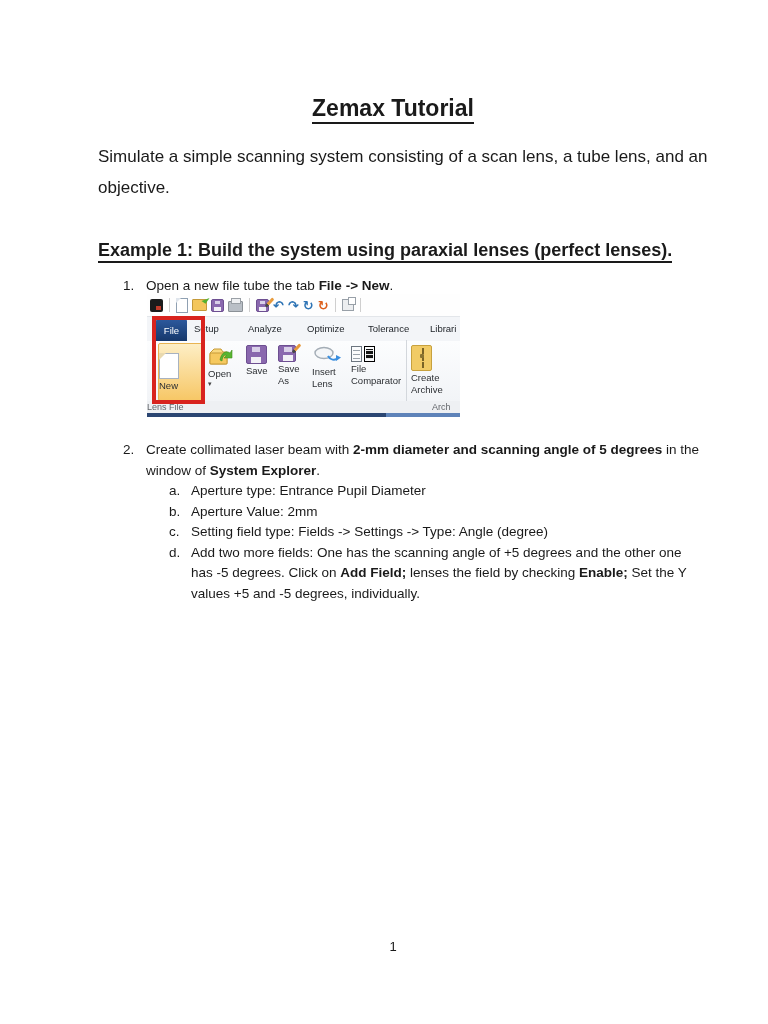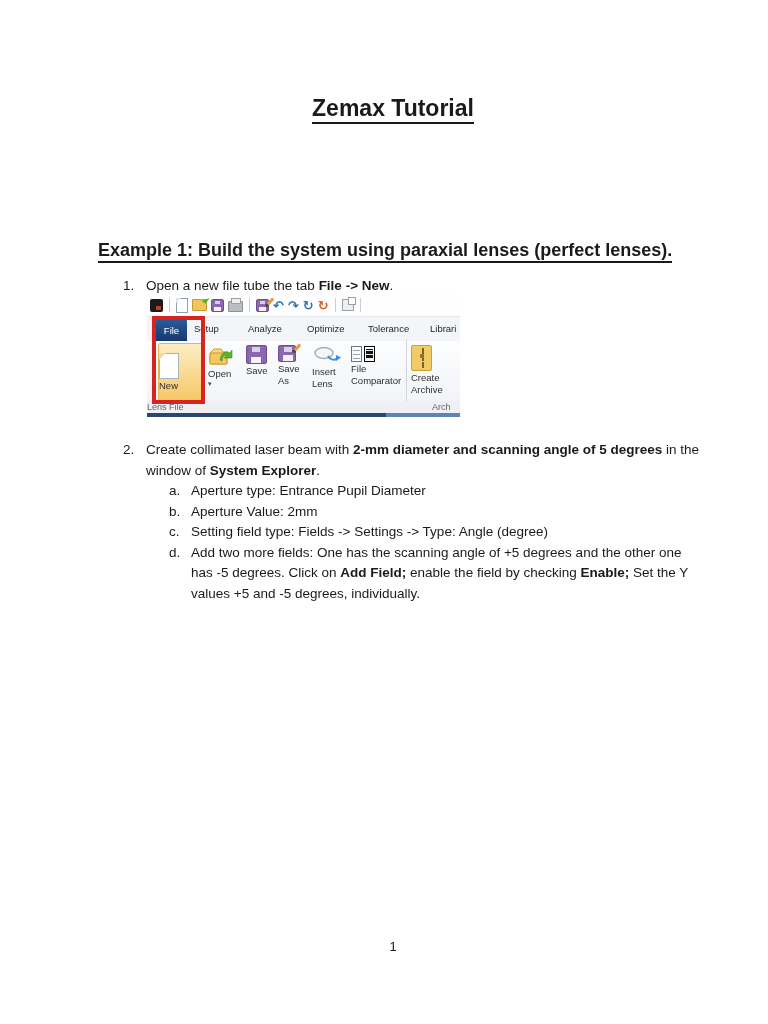--- a/index.html
+++ b/index.html
@@ -124,20 +124,21 @@
 </style>
 </head>
 <body>
 
 <div class="page">
 
   <div class="doc-title">
     <span class="u">Zemax Tutorial</span>
   </div>
 
+  <div class="intro">Simulate a simple scanning system consisting of a scan lens, a tube lens, and an objective.</div>
 
   <div class="section-heading">
     <span class="u">Example 1: Build the system using paraxial lenses (perfect lenses).</span>
   </div>
 
   <div class="step step1">
     <span class="num">1.</span>
     <span class="step-text"><span>Open a new file tube the tab </span><span class="b">File -&gt; New</span><span>.</span></span>
   </div>
 
@@ -256,20 +257,20 @@
       <div class="sub-row">
         <span class="letter">b.</span>
         <span class="sub-text">Aperture Value: 2mm</span>
       </div>
       <div class="sub-row">
         <span class="letter">c.</span>
         <span class="sub-text">Setting field type: Fields -&gt; Settings -&gt; Type: Angle (degree)</span>
       </div>
       <div class="sub-row">
         <span class="letter">d.</span>
-        <span class="sub-text"><span>Add two more fields: One has the scanning angle of +5 degrees and the other one has -5 degrees. Click on </span><span class="b">Add Field;</span><span> enable the field by checking </span><span class="b">Enable;</span><span> Set the Y values +5 and -5 degrees, individually.</span></span>
+        <span class="sub-text"><span>Add two more fields: One has the scanning angle of +5 degrees and the other one has -5 degrees. Click on </span><span class="b">Add Field;</span><span> lenses the field by checking </span><span class="b">Enable;</span><span> Set the Y values +5 and -5 degrees, individually.</span></span>
       </div>
     </div>
   </div>
 
   <div class="footer-num">1</div>
 
 </div>
 
 </body></html>

